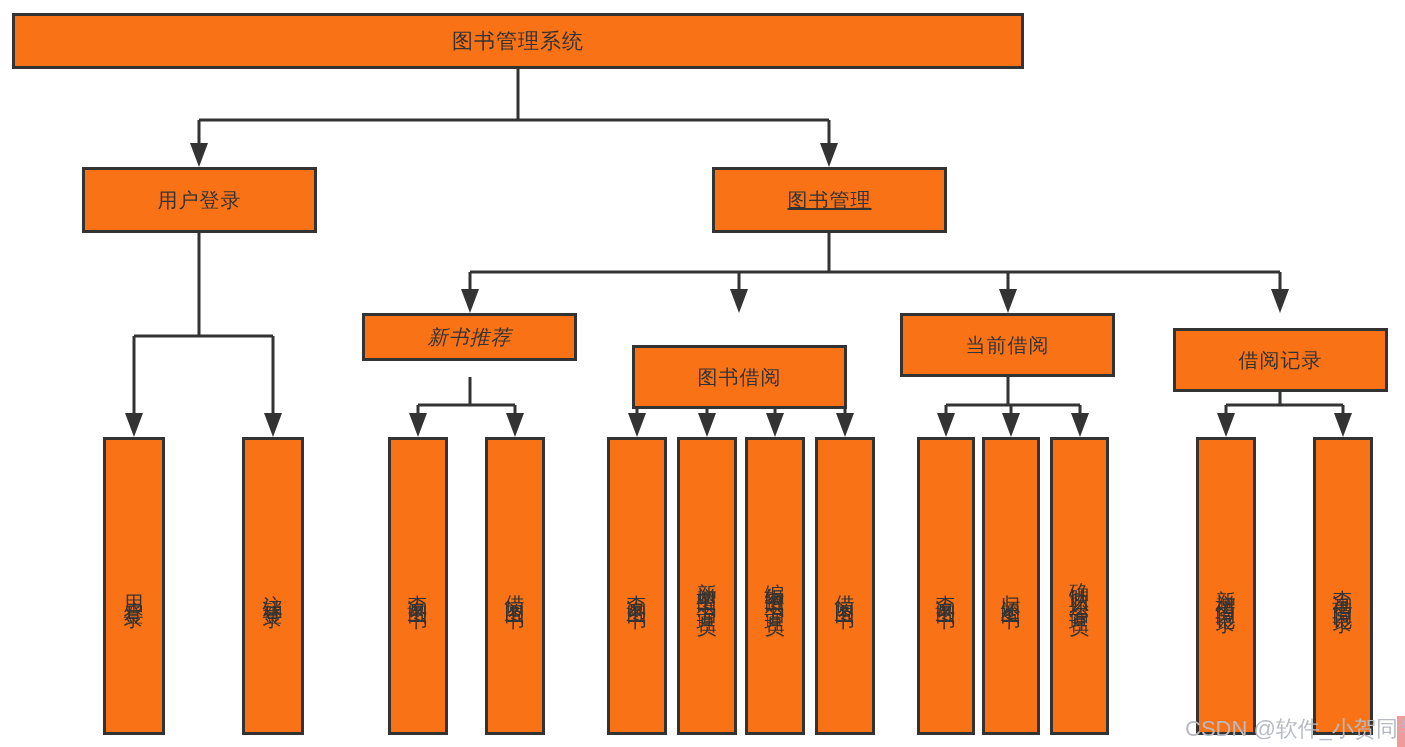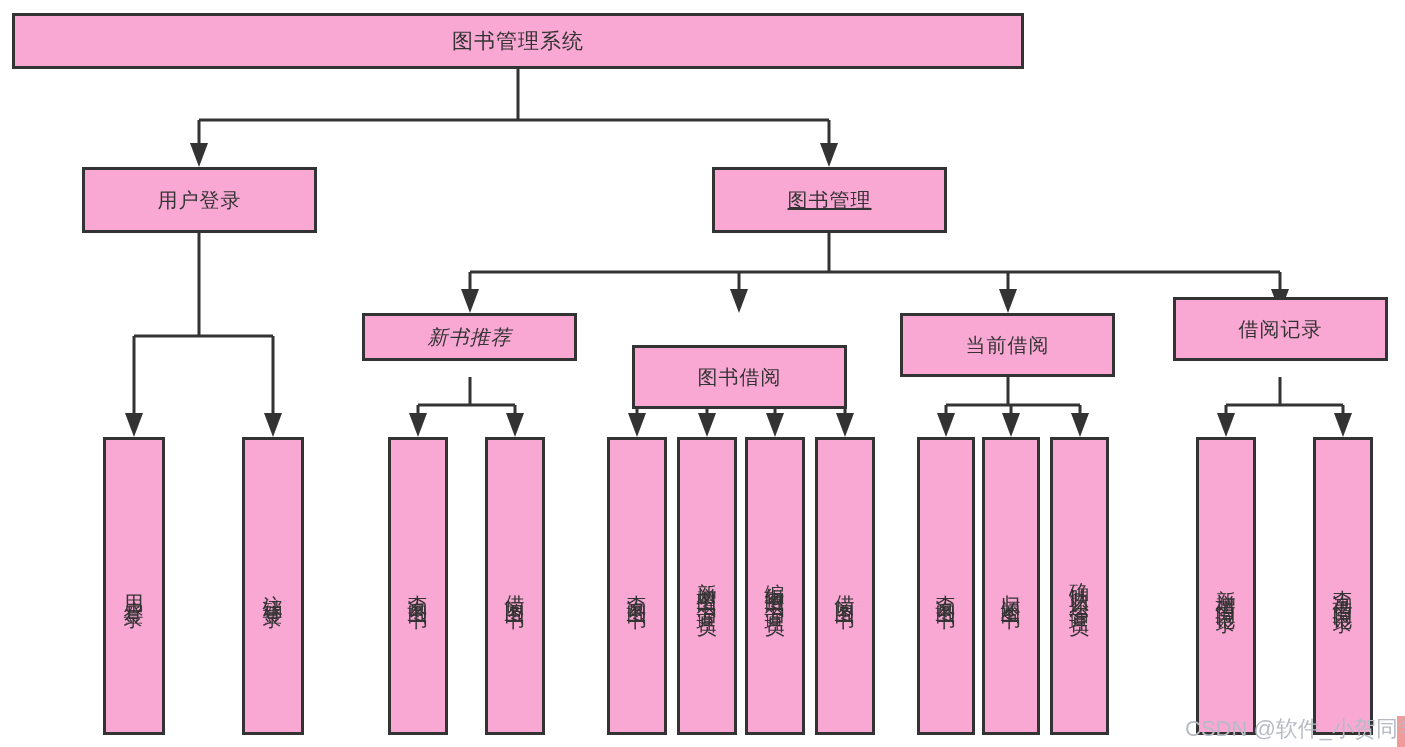--- a/index.html
+++ b/index.html
@@ -19,21 +19,21 @@
   .connectors {
     position: absolute;
     left: 0;
     top: 0;
     pointer-events: none;
   }
   .node {
     position: absolute;
     box-sizing: border-box;
     border: 3px solid #333333;
-    background: #f9a8d4;
+    background: #f97316;
     display: flex;
     align-items: center;
     justify-content: center;
     text-align: center;
     color: #333333;
   }
   .hbox {
     font-size: 20px;
     letter-spacing: 1px;
   }
@@ -112,21 +112,21 @@
   </svg>
 
   <div class="node hbox root-box" style="left:12px; top:13px; width:1012px; height:56px;">图书管理系统</div>
 
   <div class="node hbox" style="left:82px; top:167px; width:235px; height:66px;">用户登录</div>
   <div class="node hbox" style="left:712px; top:167px; width:235px; height:66px;text-decoration:underline;">图书管理</div>
 
   <div class="node hbox" style="left:362px; top:313px; width:215px; height:48px;font-style:italic;">新书推荐</div>
   <div class="node hbox" style="left:632px; top:313px; width:215px; height:64px;margin-top:32px;">图书借阅</div>
   <div class="node hbox" style="left:900px; top:313px; width:215px; height:64px;">当前借阅</div>
-  <div class="node hbox" style="left:1173px; top:297px; width:215px; height:64px;">借阅记录</div>
+  <div class="node hbox" style="left:1173px; top:328px; width:215px; height:64px;">借阅记录</div>
 
   <div class="node vbox" style="left:103px; top:437px; width:62px; height:298px;">用户登录</div>
   <div class="node vbox" style="left:242px; top:437px; width:62px; height:298px;">注销登录</div>
 
   <div class="node vbox" style="left:388px; top:437px; width:60px; height:298px;">查询图书</div>
   <div class="node vbox" style="left:485px; top:437px; width:60px; height:298px;">借阅图书</div>
 
   <div class="node vbox" style="left:607px; top:437px; width:60px; height:298px;">查询图书</div>
   <div class="node vbox" style="left:677px; top:437px; width:60px; height:298px;">新增图书（管理员）</div>
   <div class="node vbox" style="left:745px; top:437px; width:60px; height:298px;">编辑图书（管理员）</div>

